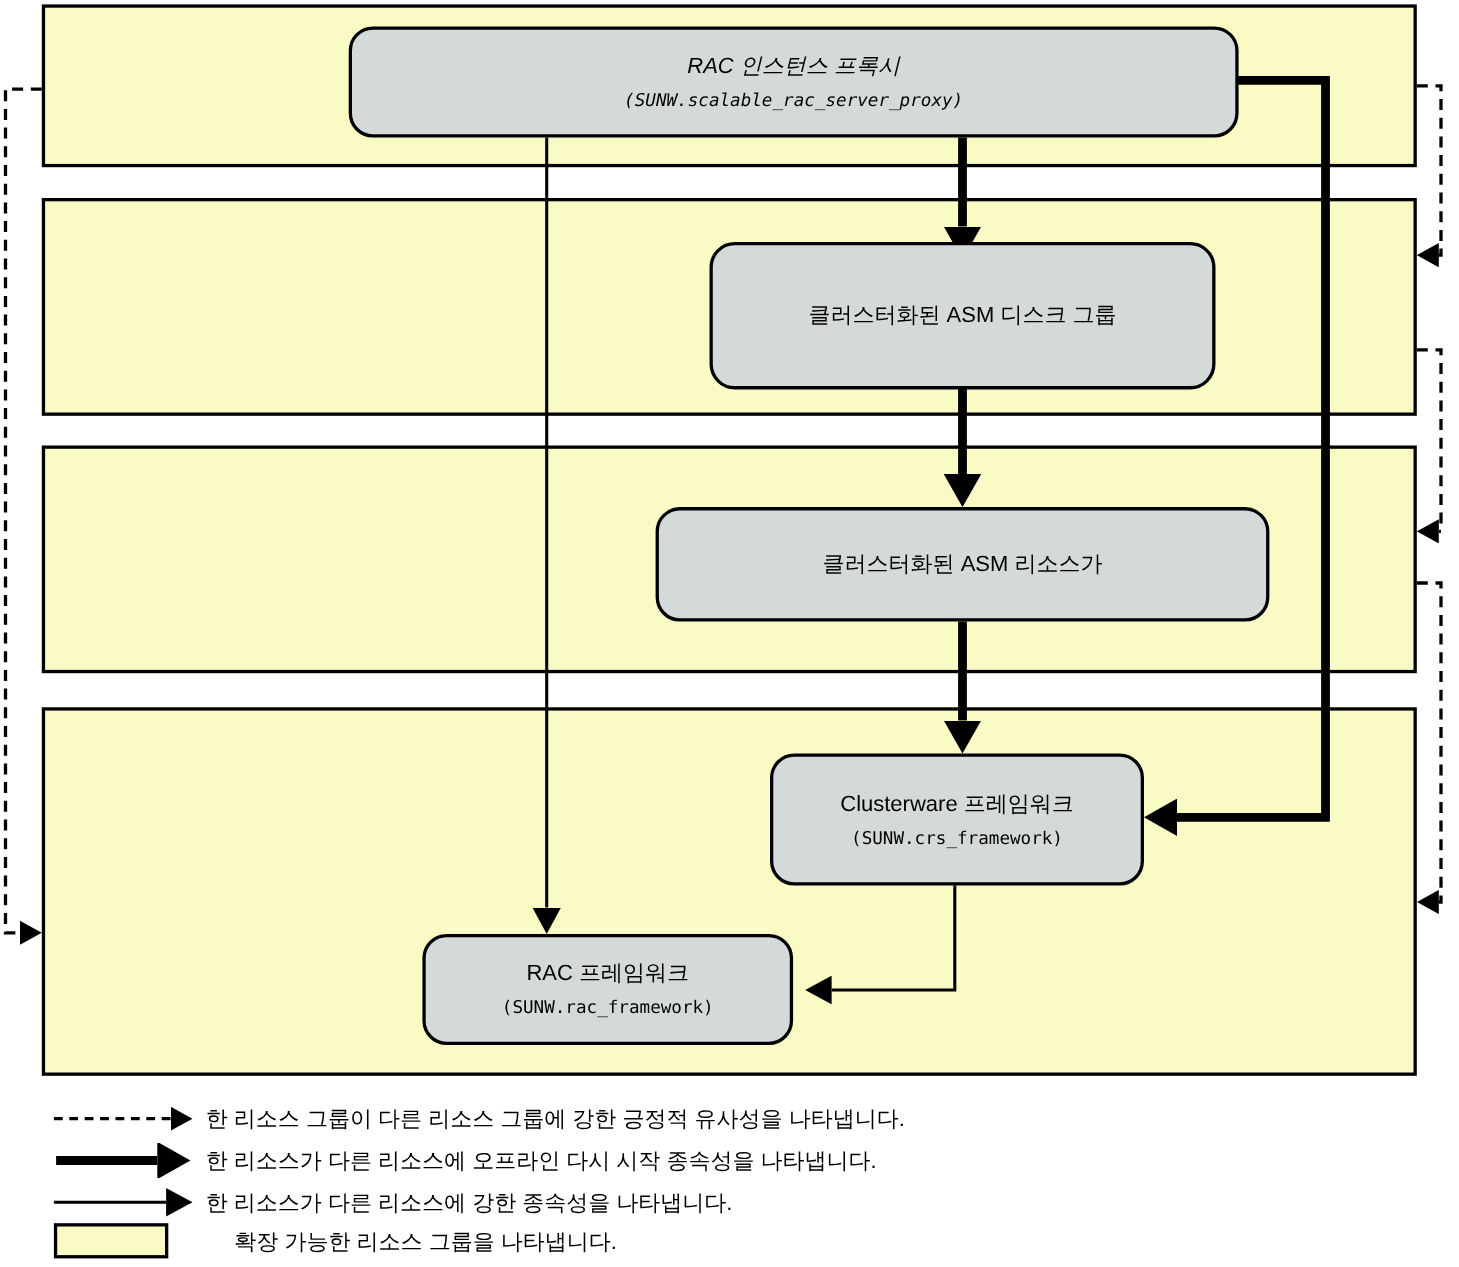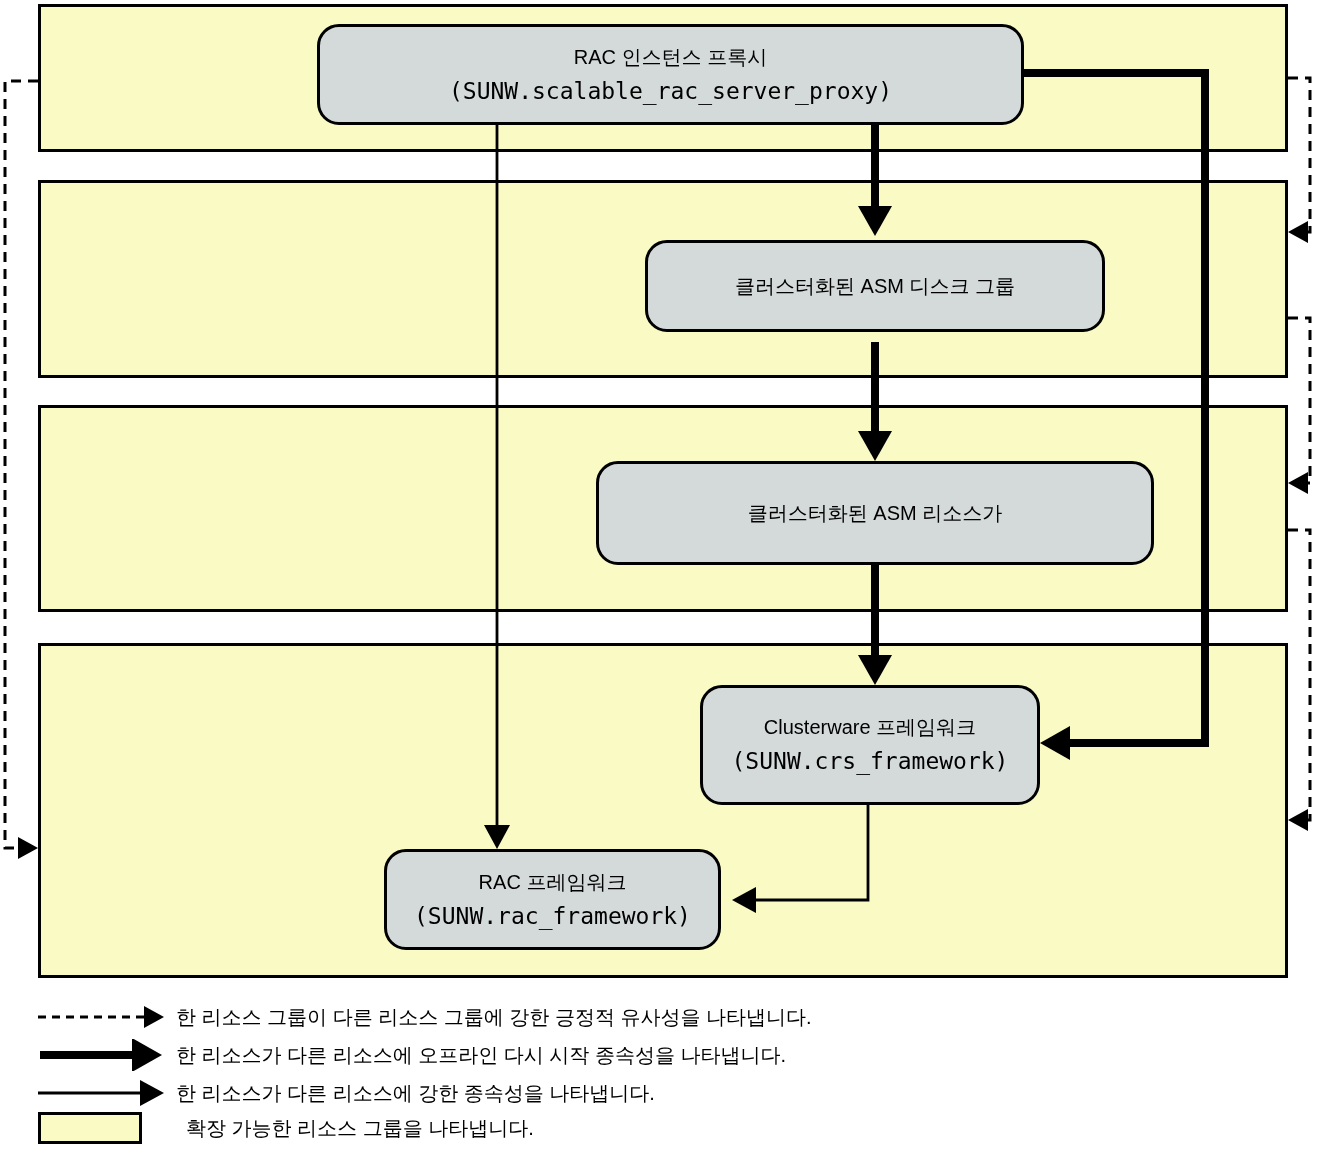--- a/index.html
+++ b/index.html
@@ -24,37 +24,37 @@
   .arrows marker path, .legend-svg marker path { fill:var(--arrow-color,#000); }
 
   .node {
     position:absolute;
     background:var(--node-fill,#D4DADA);
     border:3px solid var(--node-border,#000);
     border-radius:22px;
     display:flex; flex-direction:column; align-items:center; justify-content:center;
     gap:13px; text-align:center;
   }
-  #node-rac-proxy     { left:317px; top:24px;  width:707px; height:101px; }
-  #node-asm-diskgroup { left:645px; top:240px; width:460px; height:92px; }
+  #node-rac-proxy     { left:317px; top:24px;  width:809px; height:101px;font-style:italic; }
+  #node-asm-diskgroup { left:645px; top:220px; width:460px; height:134px;border-radius:23px; }
   #node-asm-instance  { left:596px; top:461px; width:558px; height:104px; }
   #node-crs-framework { left:700px; top:685px; width:340px; height:120px; }
   #node-rac-framework { left:384px; top:849px; width:337px; height:101px; }
 
   .node-title { font-size:20px; line-height:1; }
-  .node-res   { font-family:"DejaVu Sans Mono", monospace; font-size:23px; line-height:1; }
+  .node-res   { font-family:"DejaVu Sans Mono", monospace; font-size:16px; line-height:1; }
 
-  .legend-row { position:absolute; display:flex; align-items:center; height:32px; left:36px;justify-content:flex-end; }
+  .legend-row { position:absolute; display:flex; align-items:center; height:32px; left:47px;justify-content:flex-end; }
   #legend-row-1 { top:1001px; }
   #legend-row-2 { top:1039px; }
   #legend-row-3 { top:1077px; }
   #legend-row-4 { top:1112px; }
   .legend-svg { width:130px; height:32px; flex:0 0 auto; }
   .legend-label { font-size:20px; margin-left:10px; white-space:nowrap; }
-  #legend-row-4 .legend-label { margin-left:44px; }
+  #legend-row-4 .legend-label { margin-left:60px; }
   .legend-swatch {
     width:104px; height:32px; flex:0 0 auto; margin-left:2px;
     background:var(--group-fill,#FAFAC5);
     border:3px solid var(--group-border,#000);
   }
 </style>
 </head>
 <body>
 
 <div class="canvas">

